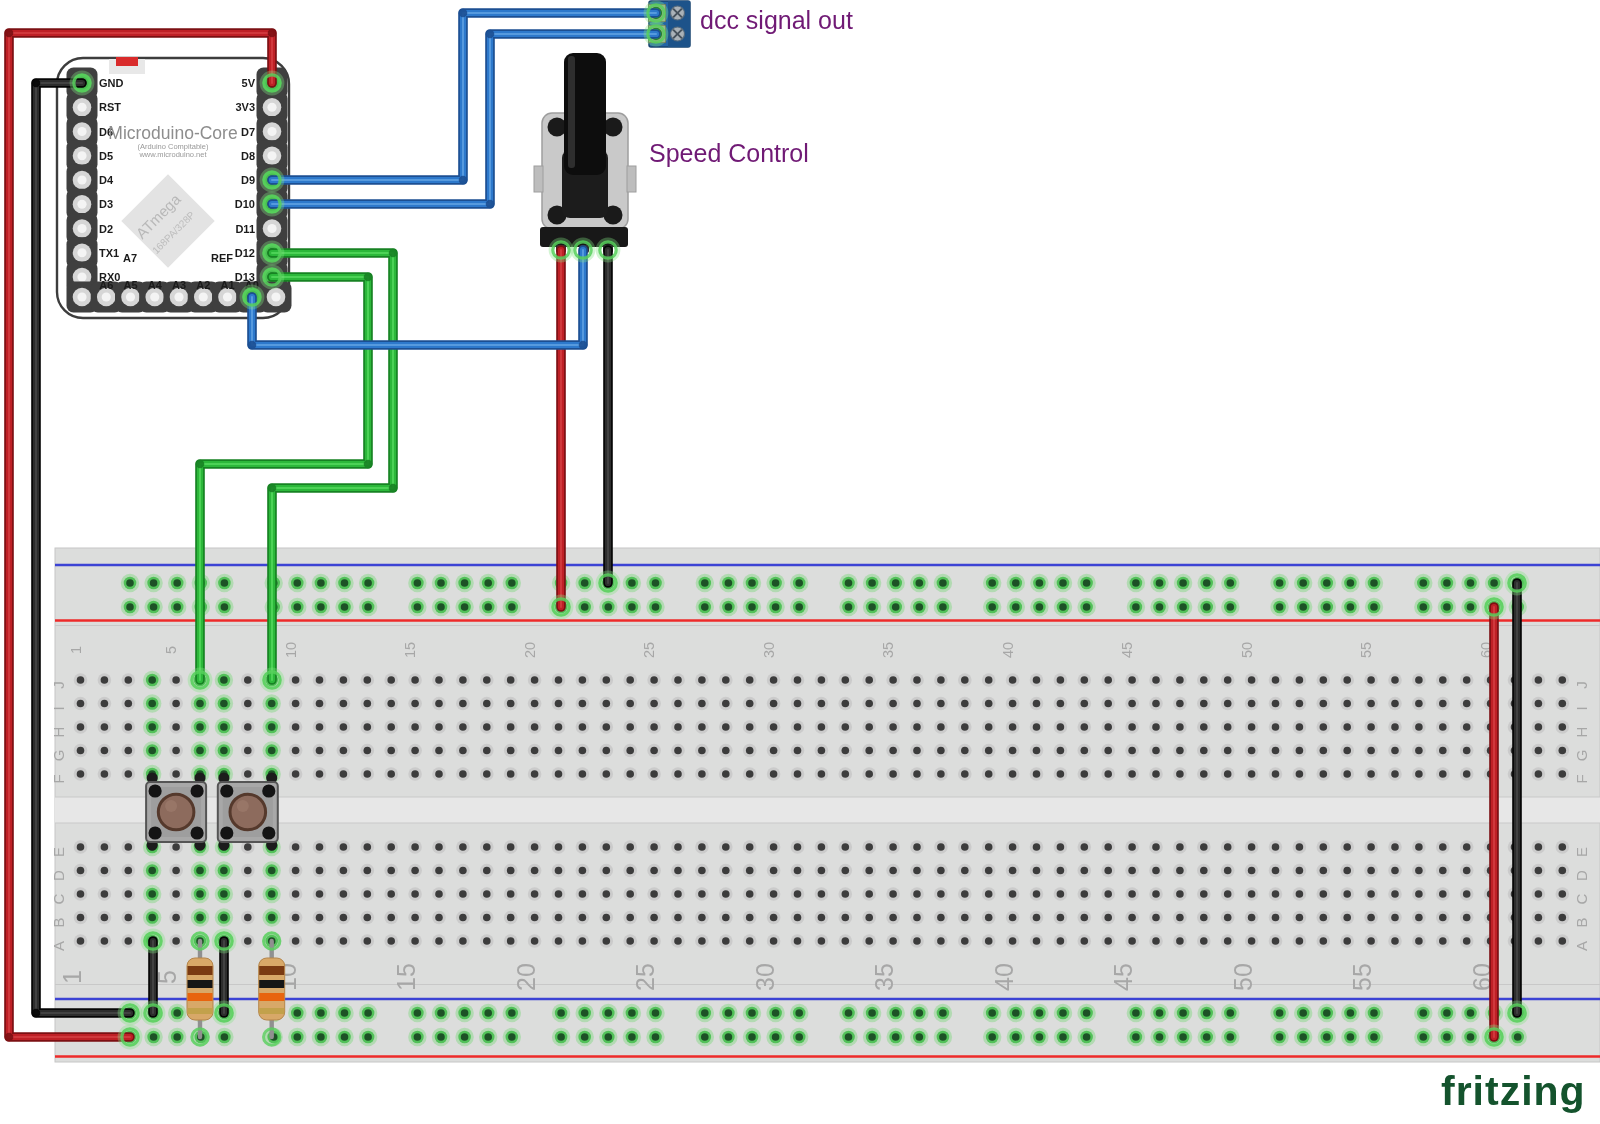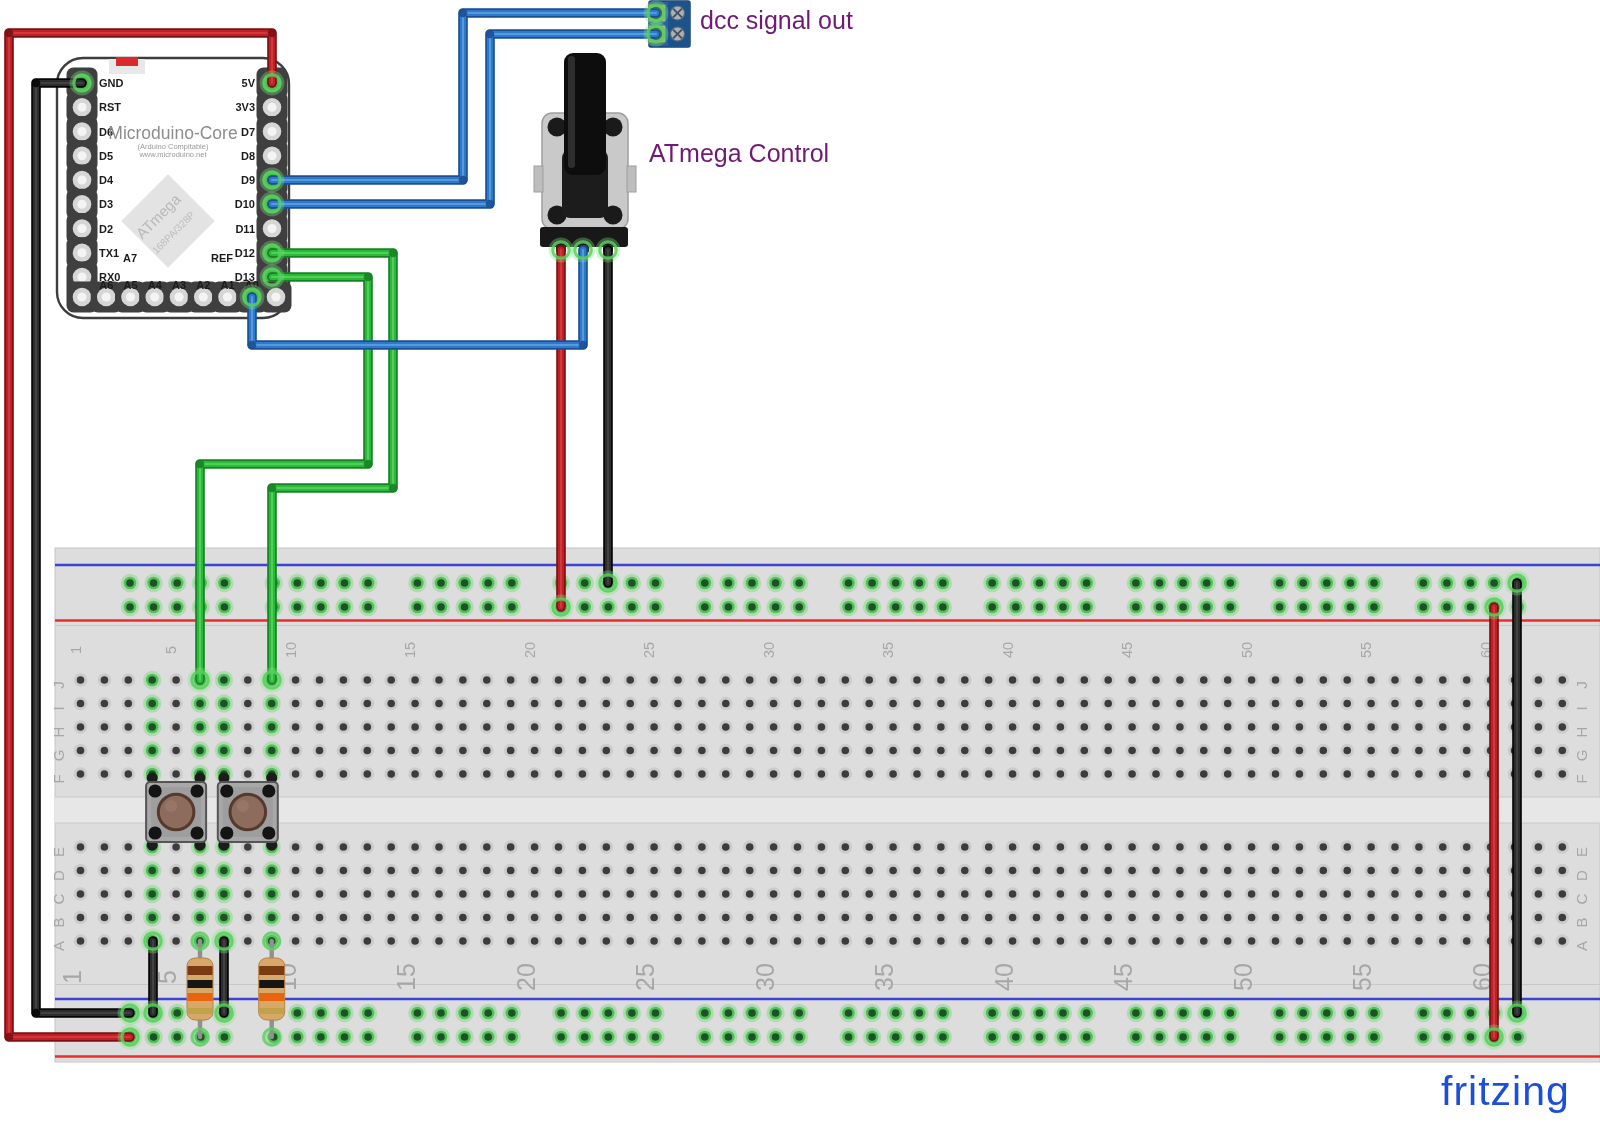--- a/index.html
+++ b/index.html
@@ -1,21 +1,21 @@
 <!DOCTYPE html>
 <html><head>
 <meta charset="utf-8">
 <style>
   html,body{margin:0;padding:0;background:#fff;}
   .stage{width:1600px;height:1124px;position:relative;background:#ffffff;overflow:hidden;
          font-family:"Liberation Sans",sans-serif;}
   .stage svg{position:absolute;left:0;top:0;}
   .anno{position:absolute;color:#701a75;font-size:25px;white-space:nowrap;}
-  .logo{position:absolute;left:1441px;top:1068px;font-size:41px;font-weight:normal;
-        color:#1d4ed8;letter-spacing:1px;text-align:center;}
+  .logo{position:absolute;left:1441px;top:1068px;font-size:41px;font-weight:bold;
+        color:#14532d;letter-spacing:1px;text-align:center;}
 </style>
 </head>
 <body>
 
 <div class="stage">
   <svg id="scene" width="1600" height="1124" viewBox="0 0 1600 1124">
       <g>
         <rect x="55" y="548" width="1545" height="514" fill="#dcdddc" stroke="#c6c6c6" stroke-width="1"></rect>
         <line x1="55" y1="625.5" x2="1600" y2="625.5" stroke="#c8c8c8" stroke-width="1.2"></line>
         <line x1="55" y1="984.5" x2="1600" y2="984.5" stroke="#c8c8c8" stroke-width="1.2"></line>
@@ -2303,15 +2303,15 @@
         <rect x="222.79999999999998" y="787" width="50" height="50" rx="3" fill="#9e9e9e"></rect>
         <circle cx="226.79999999999998" cy="791" r="6.6" fill="#141414"></circle>
         <circle cx="268.79999999999995" cy="791" r="6.6" fill="#141414"></circle>
         <circle cx="226.79999999999998" cy="833" r="6.6" fill="#141414"></circle>
         <circle cx="268.79999999999995" cy="833" r="6.6" fill="#141414"></circle>
         <circle cx="247.79999999999998" cy="812" r="17.8" fill="#8d6b5d" stroke="#55392c" stroke-width="3"></circle>
         <circle cx="242.79999999999998" cy="806" r="6" fill="#9c7b6c" fill-opacity="0.7"></circle>
       </g>
     </svg>
   <div class="anno" style="left:700px;top:6px;">dcc signal out</div>
-  <div class="anno" style="left:649px;top:139px;">ATmega Control</div>
+  <div class="anno" style="left:649px;top:139px;">Speed Control</div>
   <div class="logo">fritzing</div>
 </div>
 
 </body></html>

